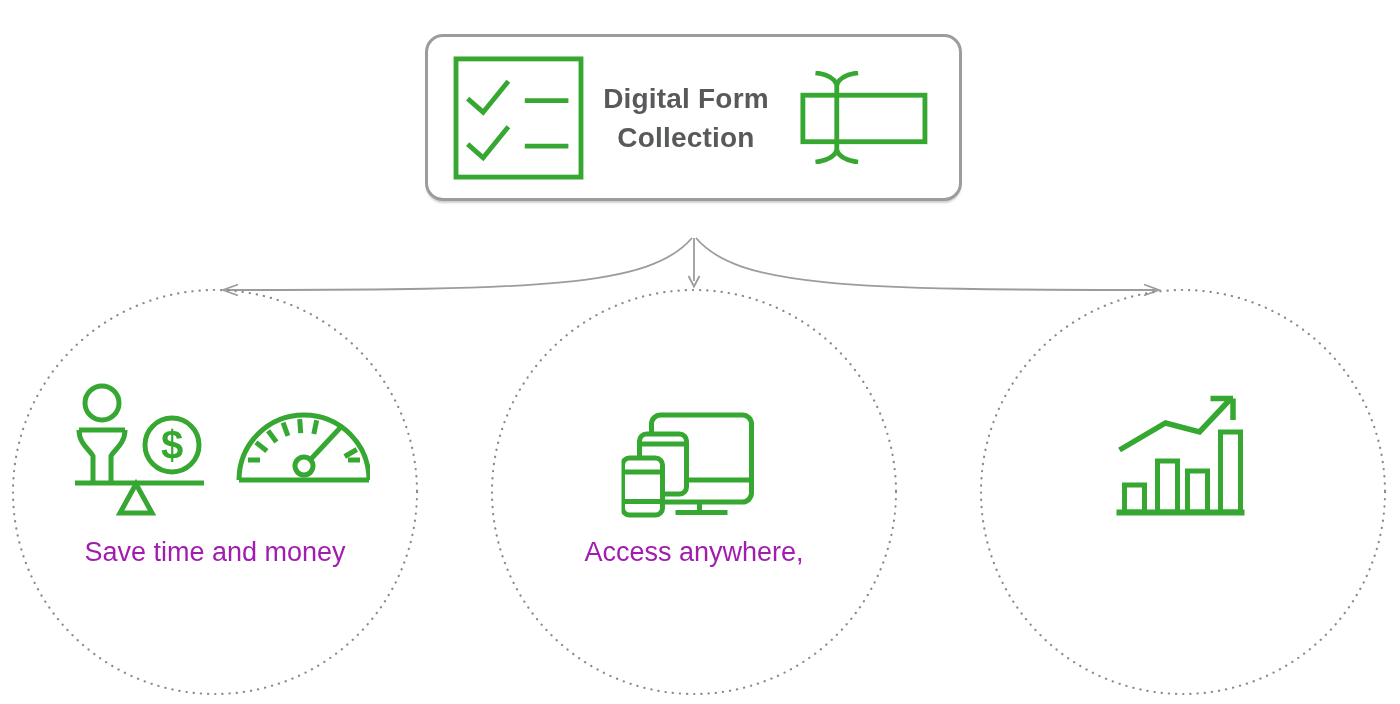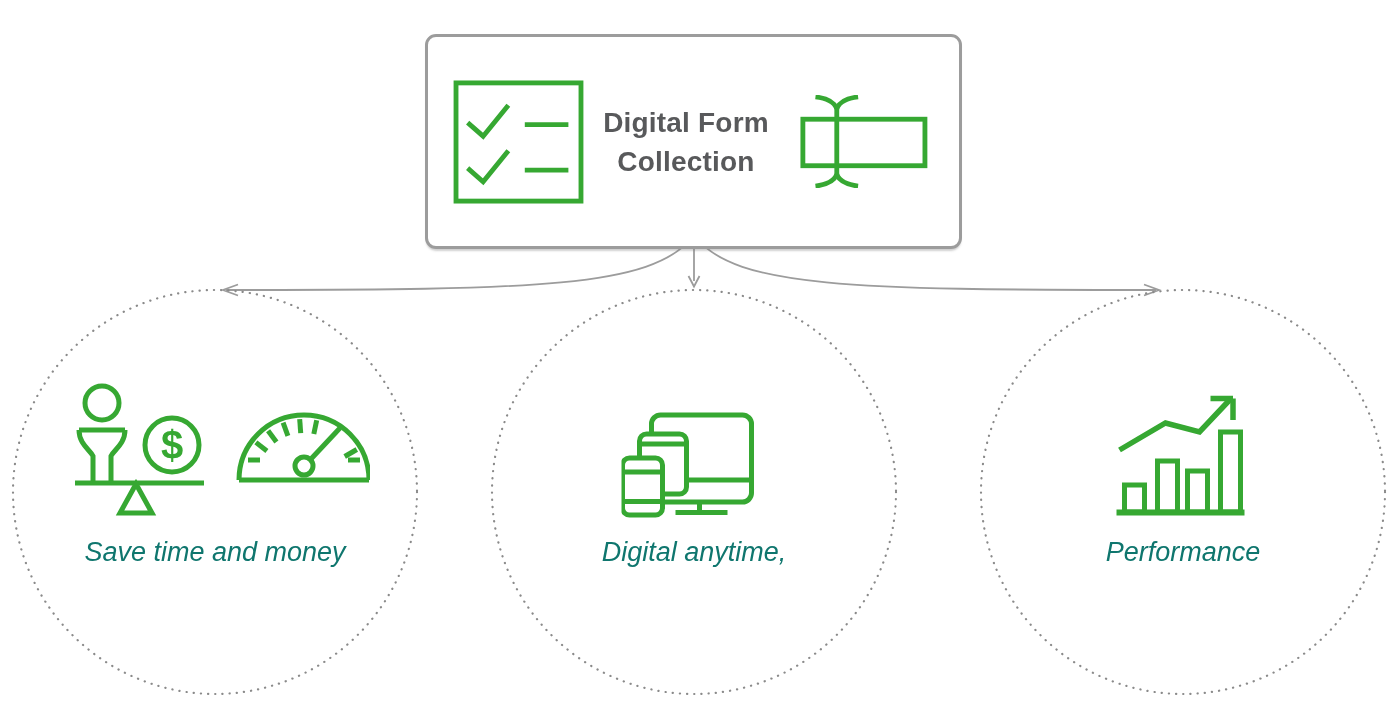--- a/index.html
+++ b/index.html
@@ -4,42 +4,42 @@
 <style>
   html,body{margin:0;padding:0;background:#ffffff;}
   .canvas{
     position:relative;width:1400px;height:704px;background:#ffffff;overflow:hidden;
     font-family:"Liberation Sans", sans-serif;
   }
   svg{display:block;}
   .connectors{position:absolute;left:0;top:0;pointer-events:none;}
   
   .root-node{
-    position:absolute;left:425px;top:34px;width:537px;height:215px;
-    box-sizing:border-box;border:3px solid #9c9c9c;border-radius:11px;background:#fff;
+    position:absolute;left:425px;top:34px;width:537px;height:167px;
+    box-sizing:border-box;border:3px solid #9c9c9c;border-radius:18px;background:#fff;
     display:flex;align-items:center;justify-content:space-between;padding:0 25px;
     box-shadow:0 3px 2px -1px rgba(120,120,120,0.35);
   }
   .root-title{
     width:200px;text-align:center;font-size:28px;font-weight:bold;
     color:#58595b;line-height:39px;letter-spacing:0.2px;
   }
   
   .card{position:absolute;top:288px;width:408px;height:408px;}
   .card-save{left:11px;}
   .card-access{left:490px;}
   .card-track{left:979px;}
   .ring{position:absolute;left:0;top:0;}
   .card-icon{position:absolute;left:50%;transform:translateX(-50%);}
   .icon-balance{top:95px;}
   .icon-devices{top:122px;}
   .icon-chart{top:100px;}
   .card-label{
     position:absolute;top:245px;left:0;width:100%;text-align:center;
-    font-size:27px;color:#0f766e;line-height:39px;font-style:italic;
+    font-size:27px;color:#a21caf;line-height:39px;
   }
   .card-label span{display:block;}
   .g{stroke:#36a832;fill:none;stroke-width:5;}
 </style>
 </head>
 <body>
 
 <div class="canvas">
 
   <svg class="connectors" width="1400" height="704" viewBox="0 0 1400 704">
@@ -129,38 +129,37 @@
 
         <rect x="18" y="24" width="47" height="60" rx="7" fill="#ffffff"></rect>
         <path d="M20,34 H63"></path>
 
         <rect x="1" y="48" width="40" height="57" rx="7" fill="#ffffff"></rect>
         <path d="M1,62 H41"></path>
         <path d="M1,91.5 H41"></path>
       </g>
     </svg>
     <div class="card-label">
-      <span>Digital anytime,</span>
+      <span>Access anywhere,</span>
     </div>
   </div>
 
   <div class="card card-track">
     <svg class="ring" width="408" height="408">
       <circle cx="204" cy="204" r="202" fill="none" stroke="#8a8a8a" stroke-width="2.2" stroke-dasharray="0.2 7" stroke-linecap="round"></circle>
     </svg>
     <svg class="card-icon icon-chart" width="135" height="130" viewBox="0 0 135 130">
       <g class="g">
         <rect x="9" y="97" width="20" height="27"></rect>
         <rect x="42" y="73" width="20" height="51"></rect>
         <rect x="72" y="83" width="20" height="41"></rect>
         <rect x="105" y="44" width="20" height="80"></rect>
         <path d="M1,124.5 H129" stroke-width="6"></path>
         <path d="M4,62 L50,35 L84,44 L115,11" stroke-width="5.5"></path>
         <path d="M95,10.5 H117.5" stroke-width="5.5"></path>
         <path d="M117.5,10.5 V32" stroke-width="5.5"></path>
       </g>
     </svg>
     <div class="card-label">
-      <span>Performance</span>
     </div>
   </div>
 
 </div>
 
 </body></html>

